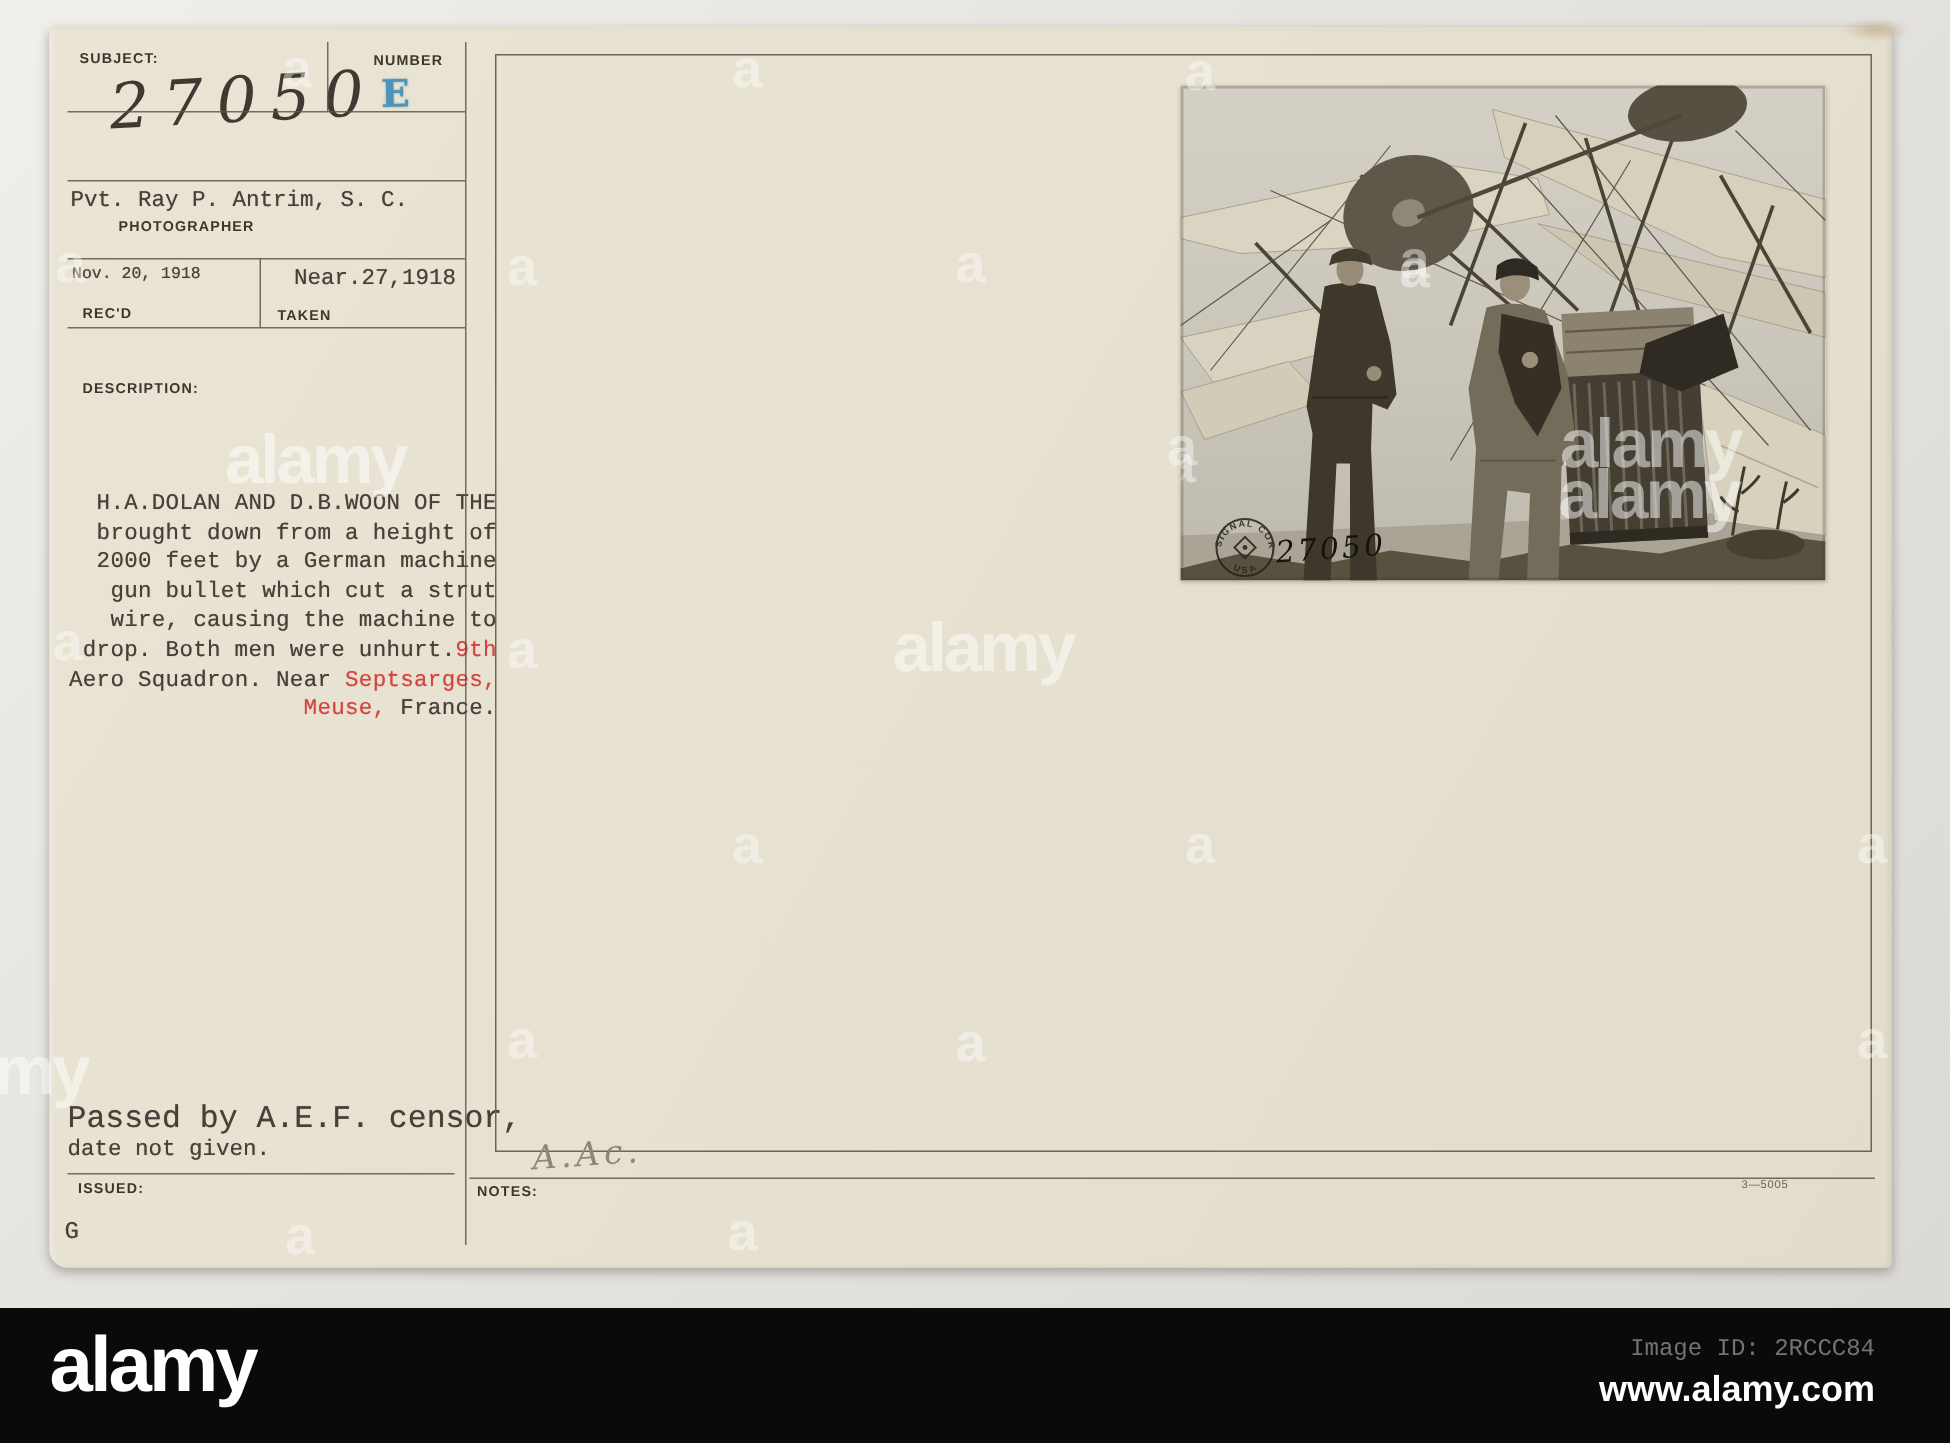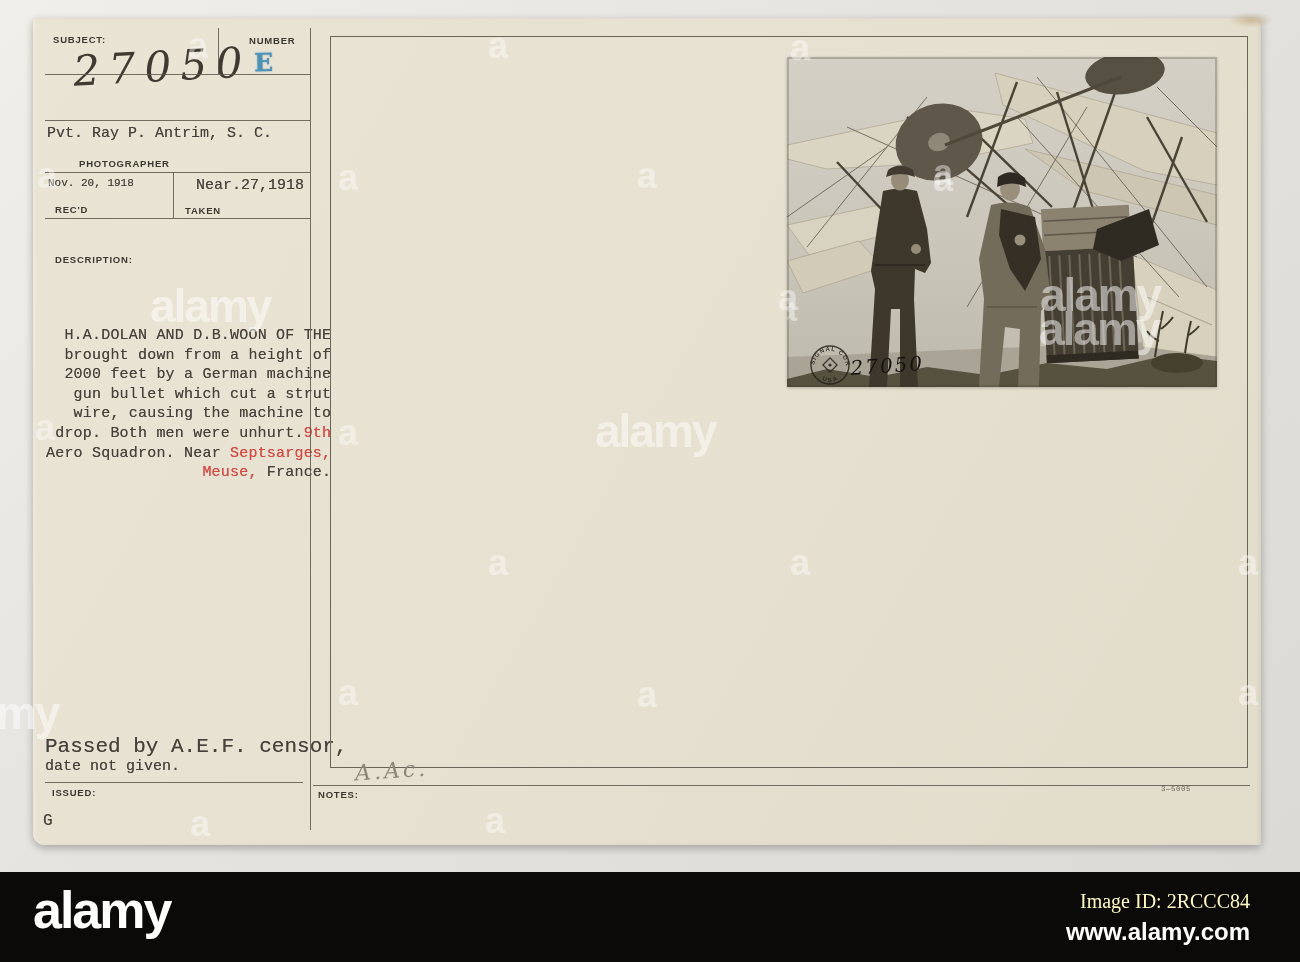--- a/index.html
+++ b/index.html
@@ -63,21 +63,21 @@
     border:1.2px solid #6b6459;
   }
   .pencil{
     position:absolute;
     font-family:"DejaVu Serif",serif;font-style:italic;
     color:#8d877a;letter-spacing:3px;
     transform:rotate(-4deg);
   }
   .tiny{
     position:absolute;font-size:7.5px;color:#6b6557;letter-spacing:.5px;
-    font-family:Liberation Mono, monospace;
+    font-family:Liberation Sans, sans-serif;
   }
   .stain{
     position:absolute;left:1195px;top:-6px;width:46px;height:16px;border-radius:50%;
     background:radial-gradient(ellipse at center,rgba(160,120,60,.35),rgba(160,120,60,0) 70%);
   }
   .photo{
     position:absolute;left:754px;top:39px;width:430px;height:330px;
     box-shadow:0 1px 3px rgba(0,0,0,.25);
   }
   
@@ -96,41 +96,41 @@
   .footer{
     position:absolute;left:0;top:872px;width:1300px;height:90px;
     background:var(--c-footer_bar,#0b0a08);
   }
   .footer-logo{
     position:absolute;left:33px;top:12px;
     color:#fff;font-family:"Liberation Sans",sans-serif;
     font-weight:bold;font-size:52px;letter-spacing:-2px;line-height:1;
   }
   .footer-meta{position:absolute;right:50px;top:18px;text-align:right;color:#eee;}
-  .footer-id{font-size:20px;font-family:Liberation Serif, serif;color:#fef9c3;}
+  .footer-id{font-size:16px;font-family:Liberation Mono, monospace;color:#737373;}
   .footer-url{font-size:24px;font-weight:bold;margin-top:5px;font-family:"Liberation Sans",sans-serif;color:#fff;}
 </style>
 </head>
 <body>
 
 <div class="page">
 
   <div class="card">
 
     <div class="lbl" style="left:20px;top:16px;">SUBJECT:</div>
     <div class="handwritten subject-number" style="left:40px;top:24px;">27050</div>
     <div class="vline" style="left:185px;top:10px;height:46px;"></div>
     <div class="lbl" style="left:216px;top:17px;">NUMBER</div>
     <div class="stamp-e" style="left:221px;top:30px;">E</div>
 
     <div class="hline" style="left:12px;top:56px;width:265px;"></div>
     <div class="hline" style="left:12px;top:102px;width:265px;"></div>
 
     <div class="type" style="left:14px;top:107px;font-size:15px;">Pvt. Ray P. Antrim, S. C.</div>
-    <div class="lbl" style="left:22px;top:140px;padding-left:24px;">PHOTOGRAPHER</div>
+    <div class="lbl" style="left:22px;top:128px;padding-left:24px;">PHOTOGRAPHER</div>
 
     <div class="hline" style="left:12px;top:154px;width:265px;"></div>
     <div class="type" style="left:15px;top:159px;font-size:11px;">Nov. 20, 1918</div>
     <div class="lbl" style="left:22px;top:186px;">REC'D</div>
     <div class="vline" style="left:140px;top:154px;height:46px;"></div>
     <div class="type" style="left:163px;top:159px;font-size:15px;">Near.27,1918</div>
     <div class="lbl" style="left:152px;top:187px;">TAKEN</div>
     <div class="hline" style="left:12px;top:200px;width:265px;"></div>
 
     <div class="lbl" style="left:22px;top:236px;">DESCRIPTION:</div>

